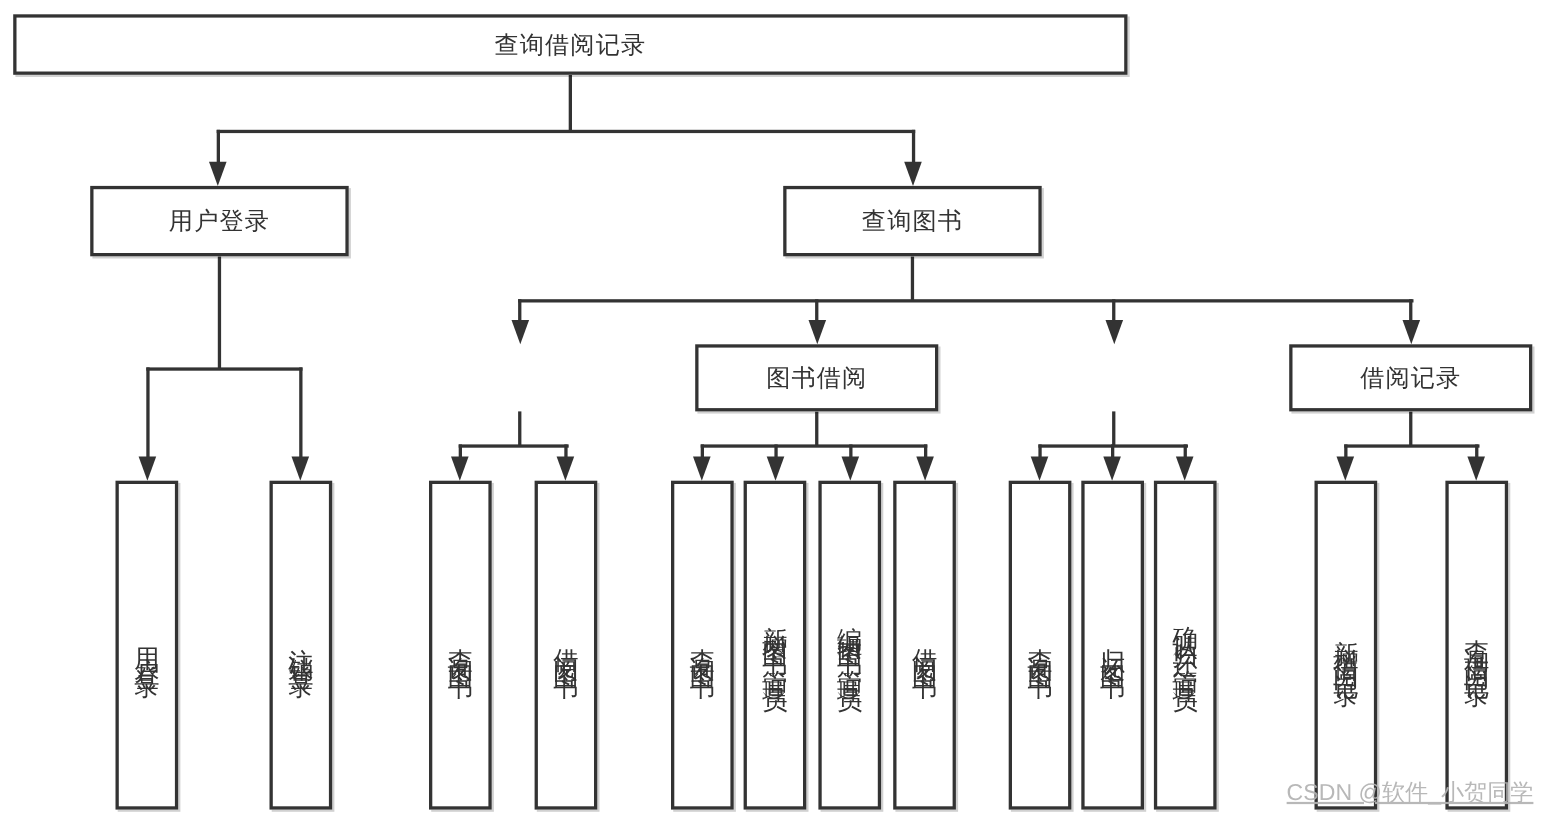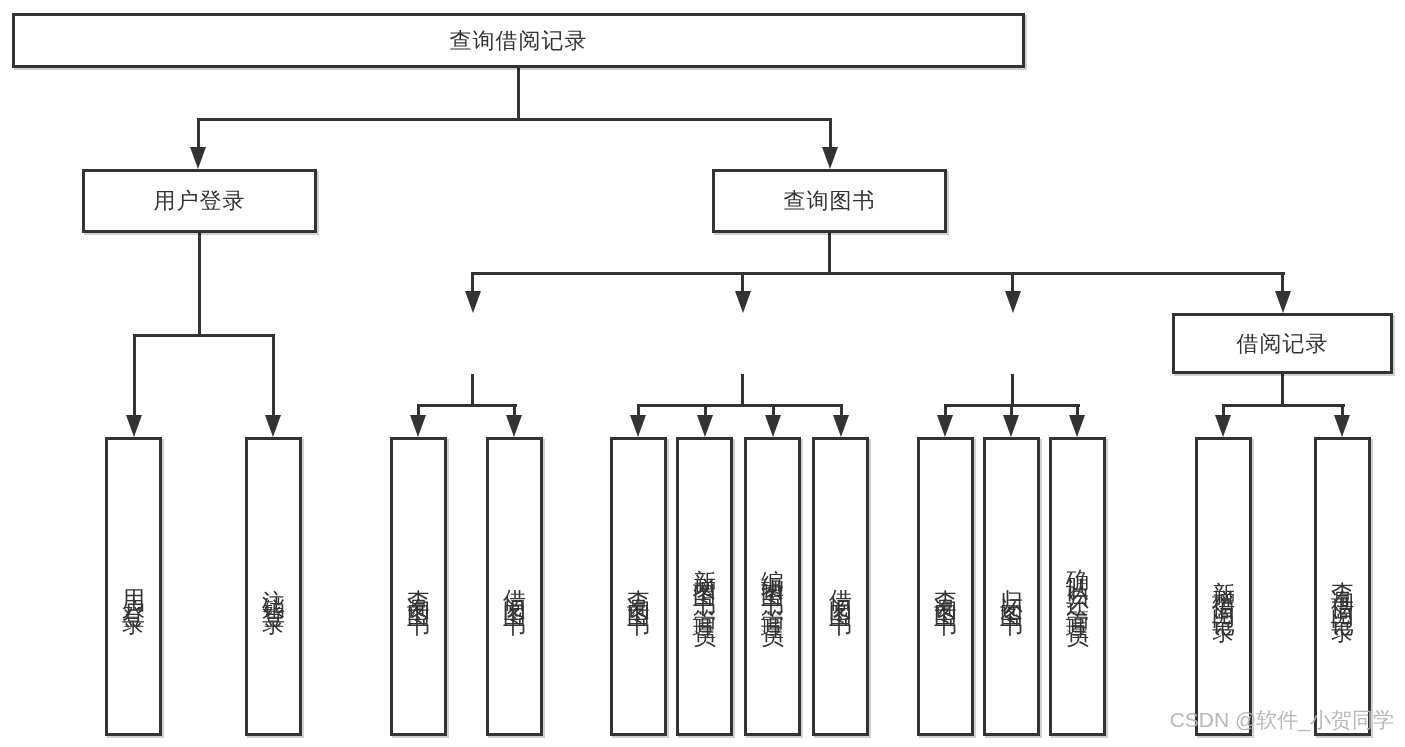--- a/index.html
+++ b/index.html
@@ -60,20 +60,21 @@
   }
   .watermark {
     position: absolute;
     right: 11px;
     top: 706px;
     font-size: 21px;
     color: var(--watermark);
     opacity: 0.92;
     z-index: 10;
     white-space: nowrap;
+    text-decoration: underline;
   }
 </style>
 </head>
 <body>
 
 <div class="canvas">
 
   <div class="line v" style="left:517px; top:68px;  height:52px"></div>
   <div class="line hz" style="left:197px; top:118px; width:635px"></div>
   <div class="line v" style="left:197px; top:118px; height:31px"></div>
@@ -137,20 +138,23 @@
     <span>查询借阅记录</span>
   </div>
 
   <div class="node h" style="left:82px; top:169px; width:235px; height:64px">
     <span>用户登录</span>
   </div>
   <div class="node h" style="left:712px; top:169px; width:235px; height:64px">
     <span>查询图书</span>
   </div>
 
+  <div class="node h" style="left:632px; top:313px; width:221px; height:61px">
+    <span>图书借阅</span>
+  </div>
   <div class="node h" style="left:1172px; top:313px; width:221px; height:61px">
     <span>借阅记录</span>
   </div>
 
   <div class="node v" style="left:105px; top:437px; width:57px; height:299px">
     <span>用户登录</span>
   </div>
   <div class="node v" style="left:245px; top:437px; width:57px; height:299px">
     <span>注销登录</span>
   </div>

